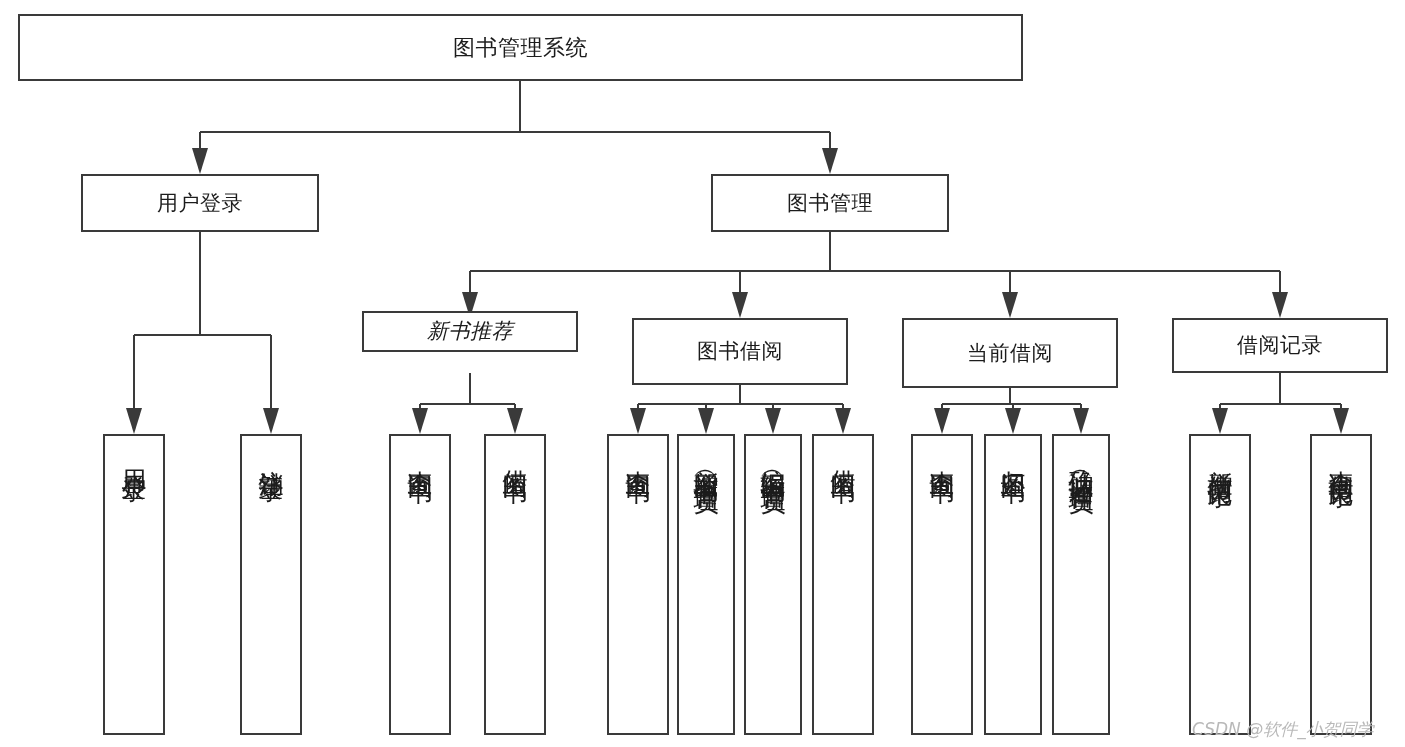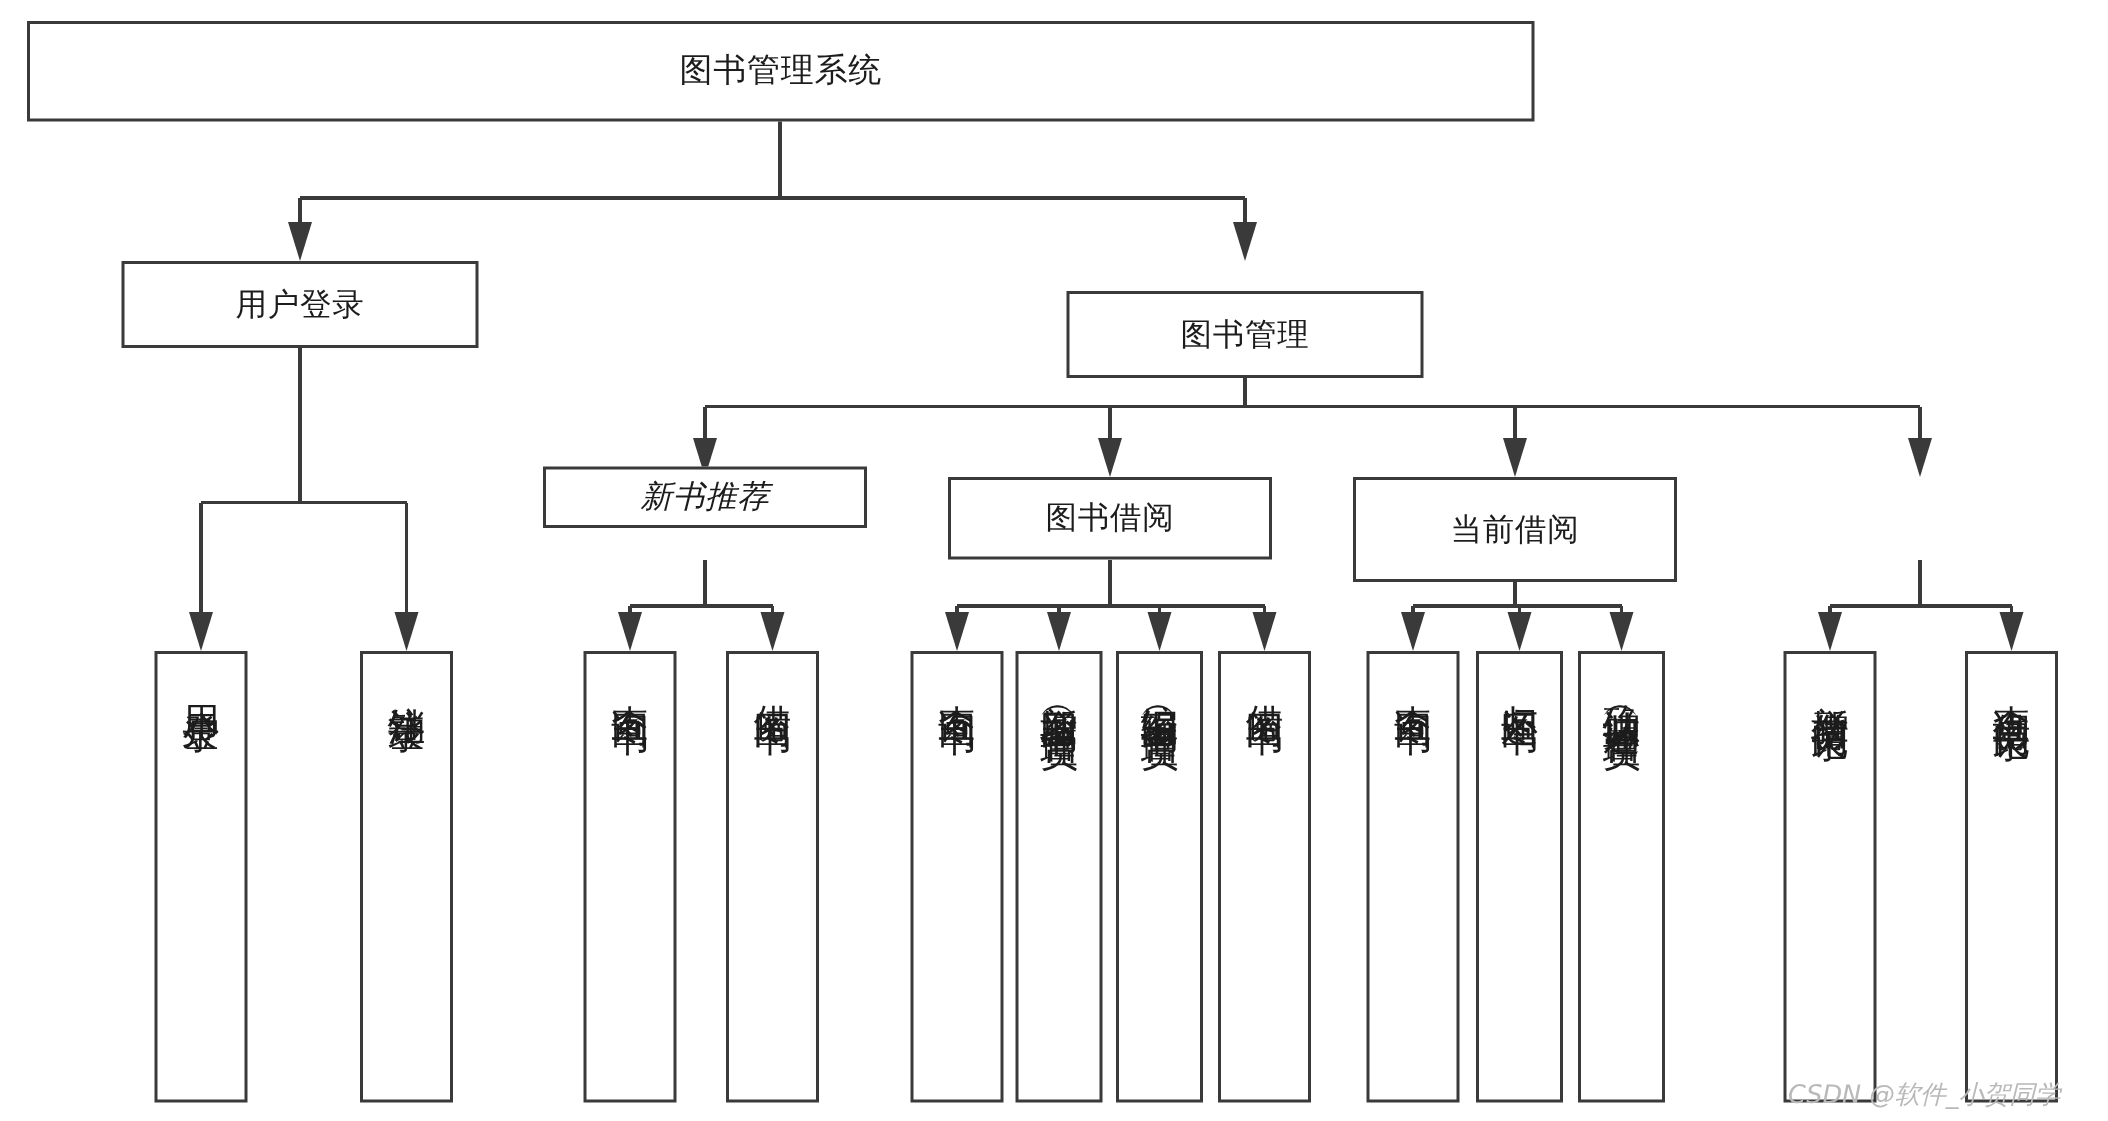--- a/index.html
+++ b/index.html
@@ -129,32 +129,35 @@
       <polygon points="1333,408 1349,408 1341,434" fill="#3a3a3a"></polygon>
     </svg>
 
   <div class="node horizontal root" id="node-root" style="left: 18px; top: 14px; width: 1005px; height: 67px;">
     <span class="label">图书管理系统</span>
   </div>
 
   <div class="node horizontal" id="node-user-login" style="left: 81px; top: 174px; width: 238px; height: 58px;">
     <span class="label">用户登录</span>
   </div>
-  <div class="node horizontal" id="node-book-management" style="left: 711px; top: 174px; width: 238px; height: 58px; margin-top: 20px;">
+  <div class="node horizontal" id="node-book-management" style="left: 711px; top: 174px; width: 238px; height: 58px;">
     <span class="label">图书管理</span>
   </div>
 
   <div class="node horizontal" id="node-new-book-recommend" style="left: 362px; top: 311px; width: 216px; height: 41px; font-style: italic;">
     <span class="label">新书推荐</span>
   </div>
-  <div class="node horizontal" id="node-book-borrow" style="left: 632px; top: 318px; width: 216px; height: 55px;">
+  <div class="node horizontal" id="node-book-borrow" style="left: 632px; top: 318px; width: 216px; height: 67px;">
     <span class="label">图书借阅</span>
   </div>
   <div class="node horizontal" id="node-current-borrow" style="left: 902px; top: 318px; width: 216px; height: 70px;">
     <span class="label">当前借阅</span>
+  </div>
+  <div class="node horizontal" id="node-borrow-record" style="left: 1172px; top: 318px; width: 216px; height: 55px;">
+    <span class="label">借阅记录</span>
   </div>
 
   <div class="node vertical" id="node-leaf-user-login" style="left: 103px; top: 434px; width: 62px; height: 301px;">
     <span class="label">用户登录</span>
   </div>
   <div class="node vertical" id="node-leaf-logout" style="left: 240px; top: 434px; width: 62px; height: 301px;">
     <span class="label">注销登录</span>
   </div>
   <div class="node vertical" id="node-leaf-query-book-new" style="left: 389px; top: 434px; width: 62px; height: 301px;">
     <span class="label">查询图书</span>

